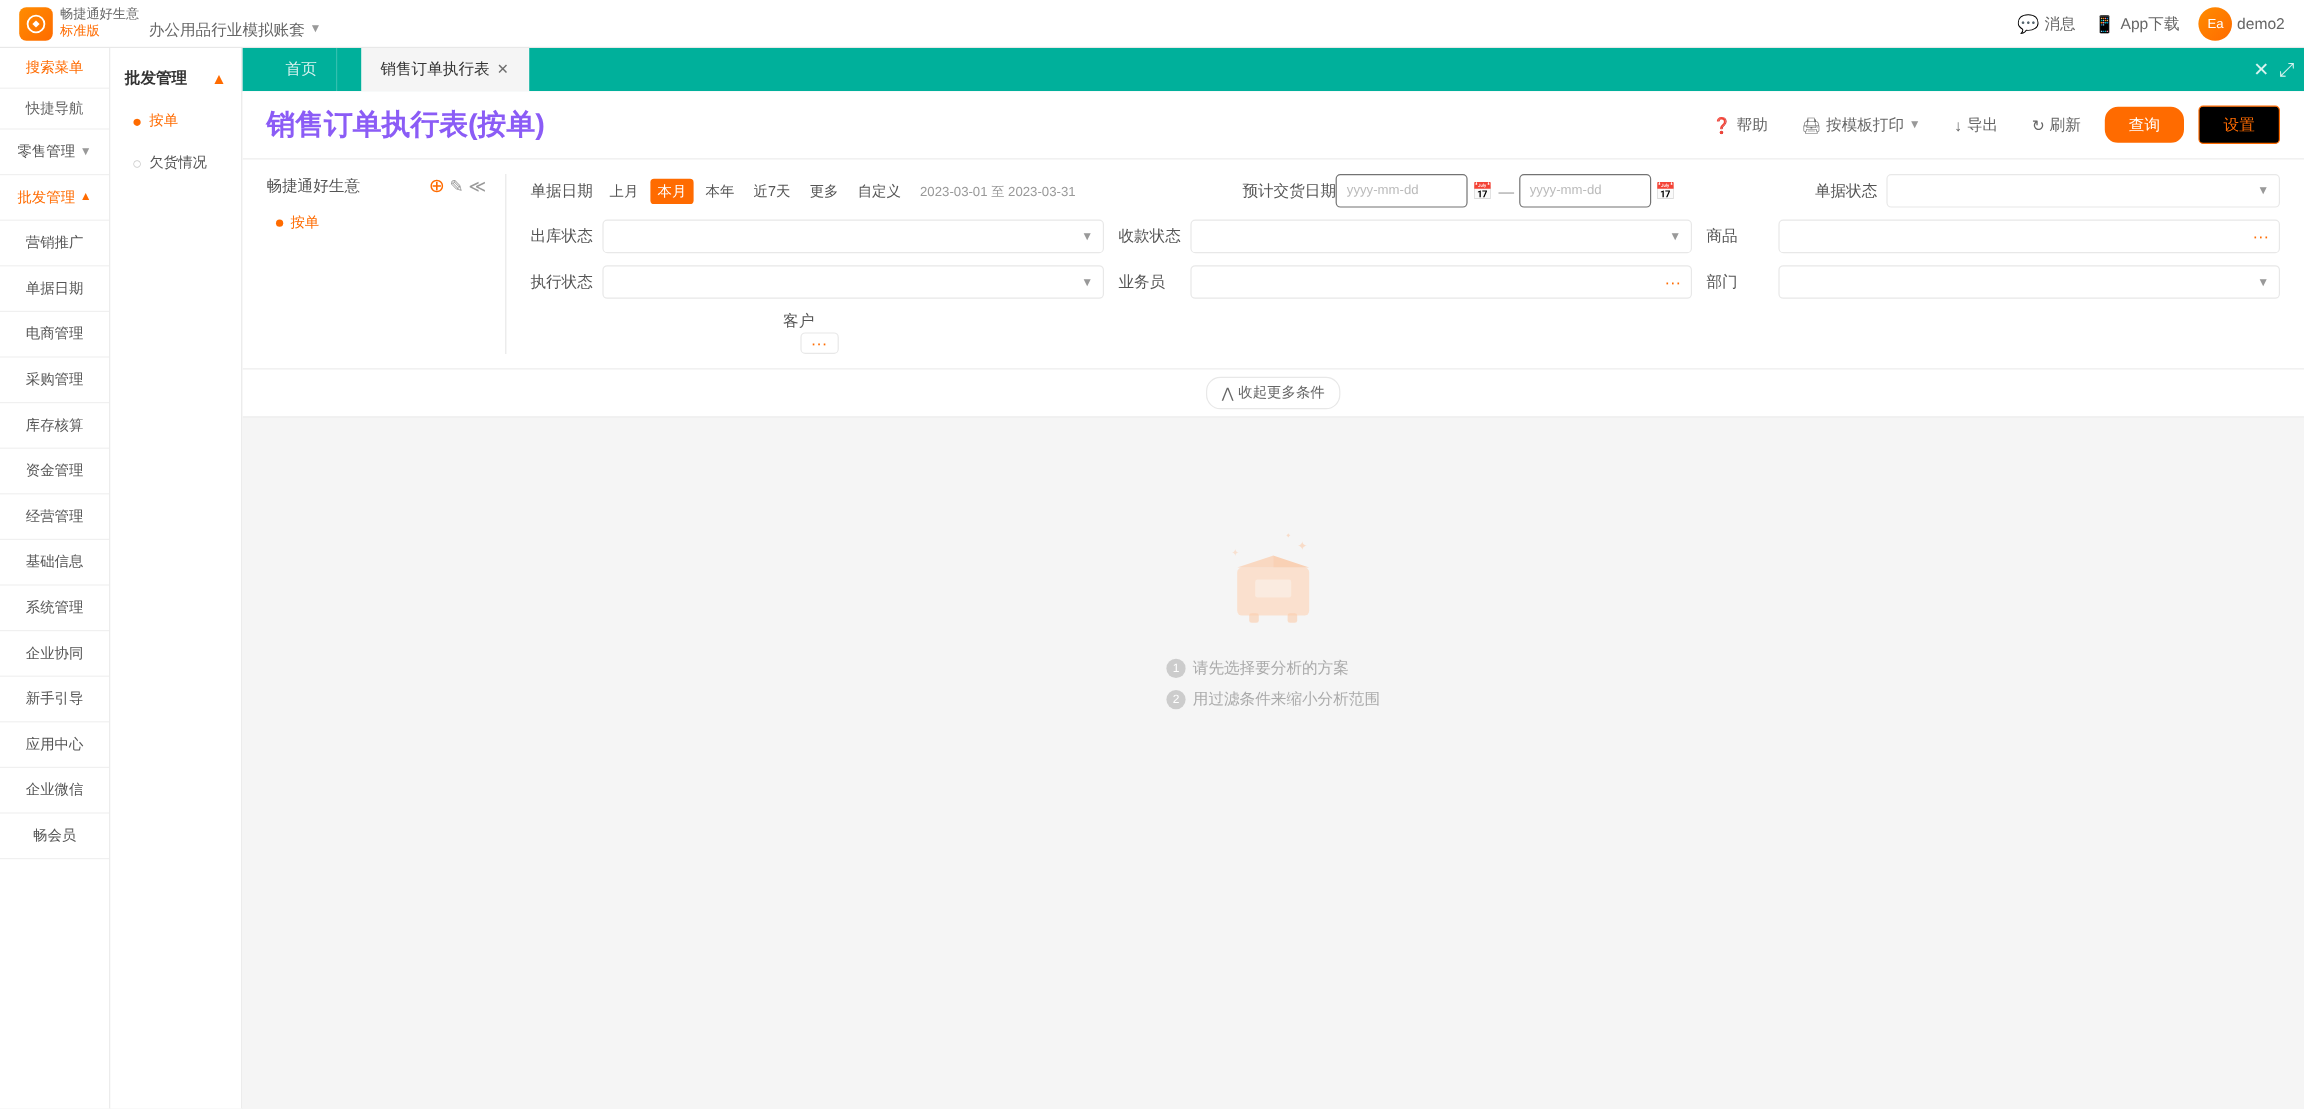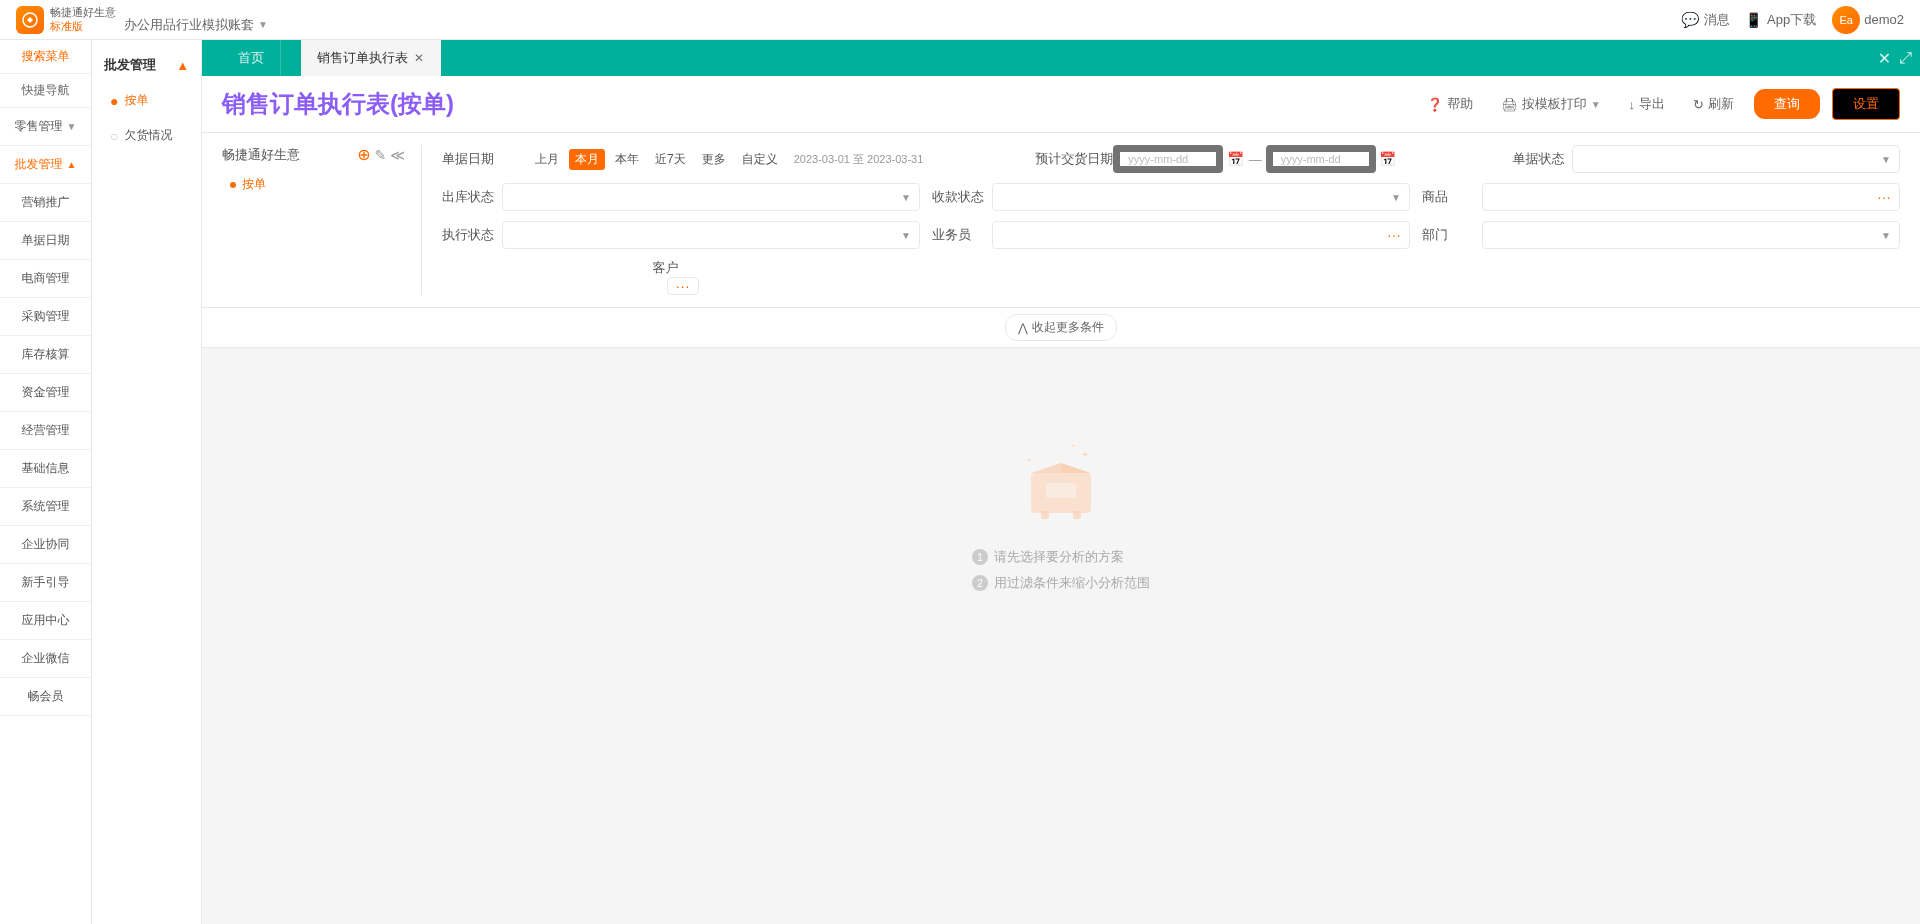--- a/index.html
+++ b/index.html
@@ -348,37 +348,36 @@
     }
     .filter-date-group {
       display: flex;
       align-items: center;
       gap: 6px;
       flex: 1;
     }
     .date-tags {
       display: flex;
       gap: 4px;
-      margin-left: 27px;
     }
     .date-tag {
       padding: 2px 6px;
       border-radius: 3px;
       font-size: 12px;
       color: #555;
       cursor: pointer;
       white-space: nowrap;
     }
     .date-tag.active {
       background: #ff6b00;
       color: white;
       border-radius: 3px;
     }
     .date-input {
-      border: 7px solid #737373;
+      border: 1px solid #737373;
       border-radius: 4px;
       padding: 4px 8px;
       font-size: 12px;
       color: #bbb;
       height: 28px;
       width: 110px;
       display: flex;
       align-items: center;
       background: white;
     }

